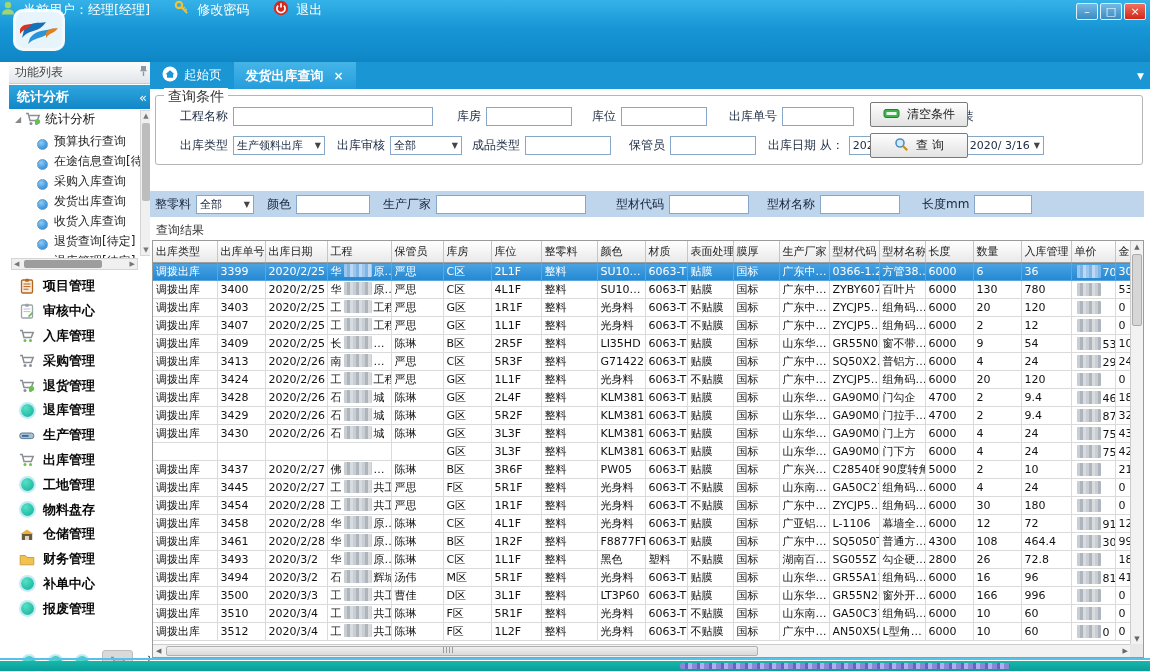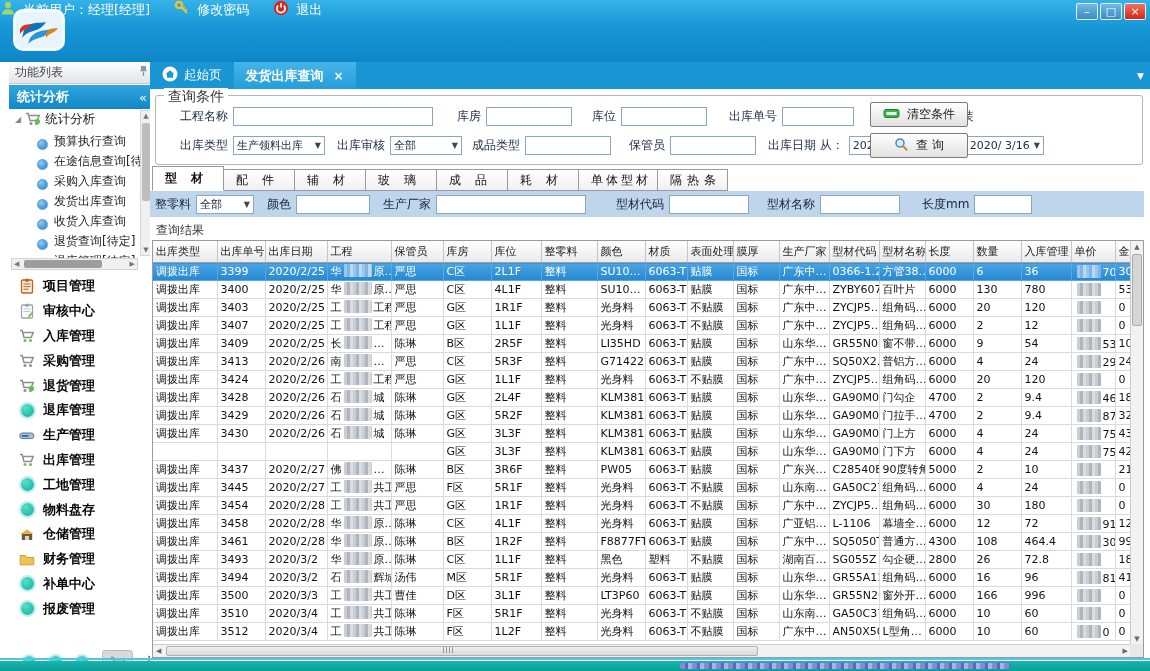--- a/index.html
+++ b/index.html
@@ -417,30 +417,20 @@
     </div>
     <div class="fbtn" style="left:714px;top:37px;">
       <span><svg width="15" height="15" viewBox="0 0 15 15">
             <circle cx="6" cy="6" r="4" fill="#d8eafa" stroke="#4a90c4" stroke-width="1.6"></circle>
             <path d="M9 9l4.2 4.2" stroke="#c89018" stroke-width="2.2"></path>
           </svg></span>
       <span>查  询</span>
     </div>
   </div>
 
-  <div id="mattabs" class="abs">
-      <div class="mtab active" style="letter-spacing: 14px; padding-left: 12px;">型材</div>
-      <div class="mtab" style="letter-spacing: 14px; padding-left: 12px;">配件</div>
-      <div class="mtab" style="letter-spacing: 14px; padding-left: 12px;">辅材</div>
-      <div class="mtab" style="letter-spacing: 14px; padding-left: 12px;">玻璃</div>
-      <div class="mtab" style="letter-spacing: 14px; padding-left: 12px;">成品</div>
-      <div class="mtab" style="letter-spacing: 14px; padding-left: 12px;">耗材</div>
-      <div class="mtab" style="letter-spacing: 3px; padding-left: 12px;">单体型材</div>
-      <div class="mtab" style="letter-spacing: 5px; padding-left: 12px;">隔热条</div>
-    </div>
   <div id="filterband" class="abs">
     <label style="margin-left:5px;">整零料</label>
     <span class="combo" style="width:58px;">
         <span>全部</span>
         <span class="car">▼</span>
       </span>
     <label>颜色</label>
     <input class="tbx" style="width: 74px;">
     <label>生产厂家</label>
     <input class="tbx" style="width: 150px;">

